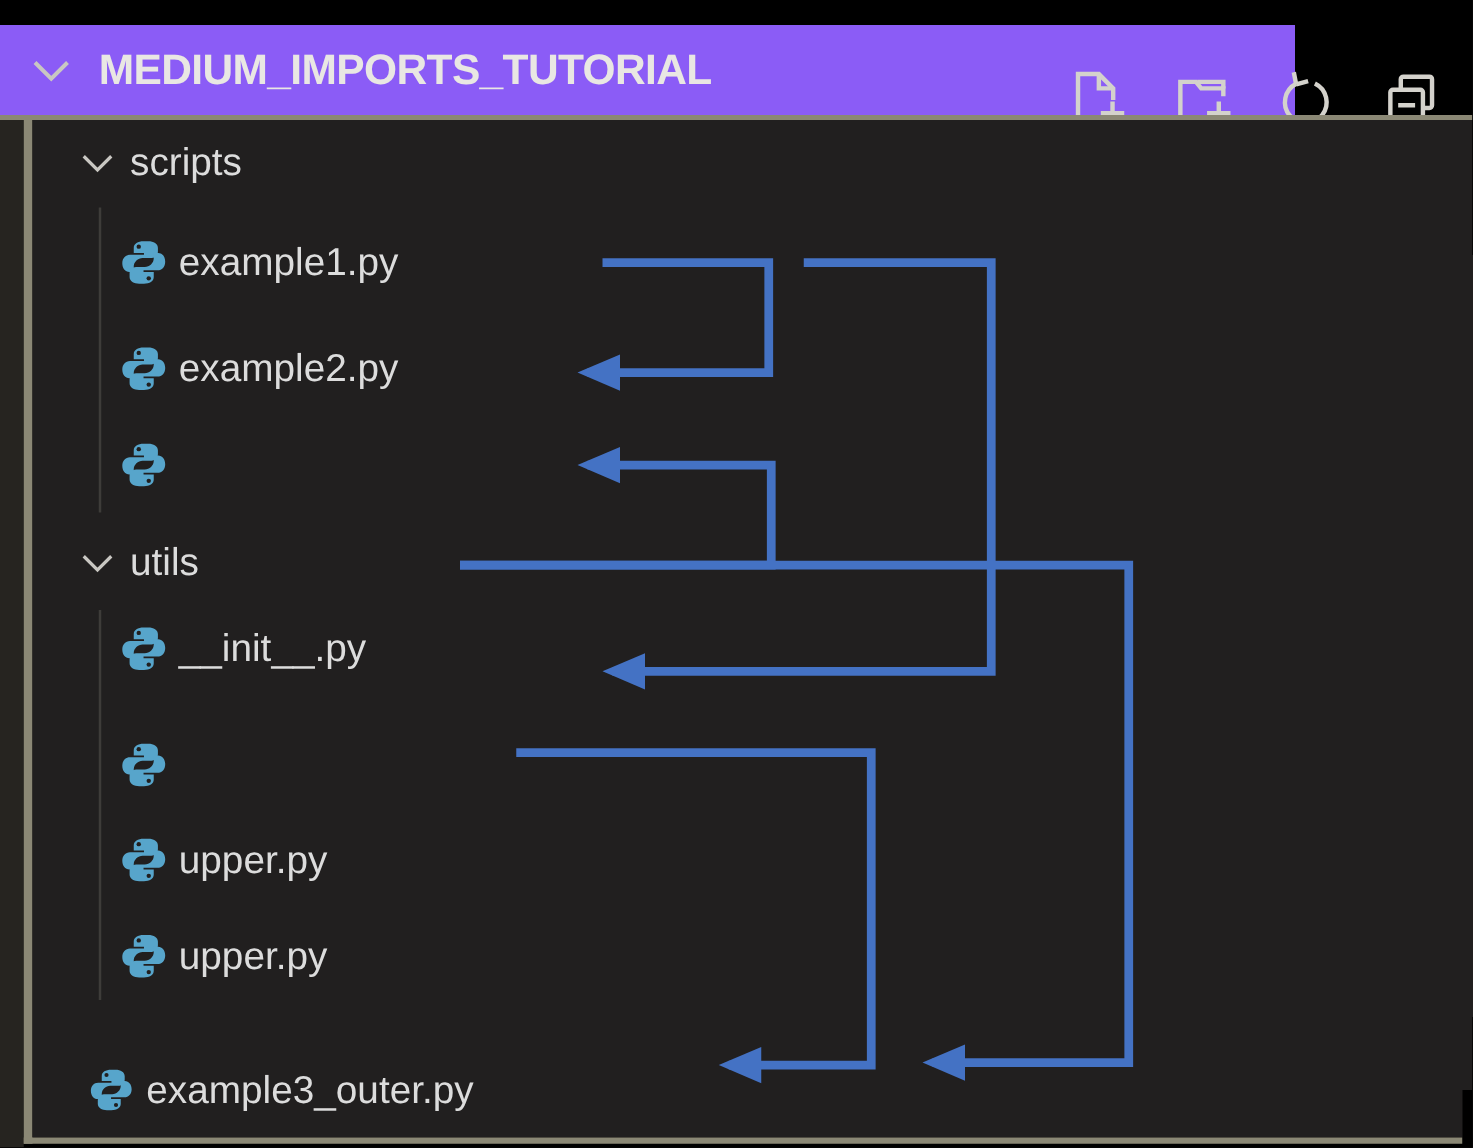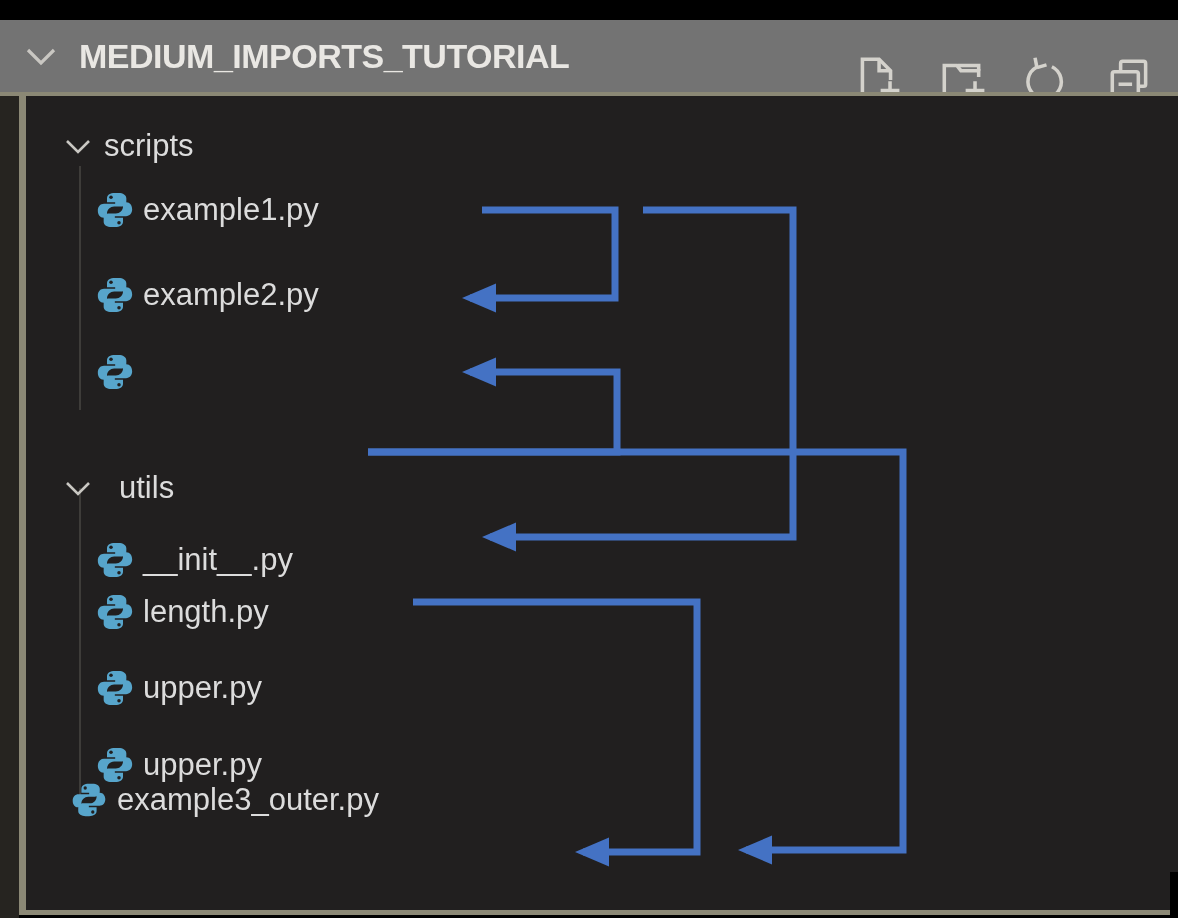--- a/index.html
+++ b/index.html
@@ -1,42 +1,42 @@
 <!DOCTYPE html>
 <html><head>
 <meta charset="utf-8">
 <style>
   html,body{margin:0;padding:0;background:#000;}
   .stage{
     position:relative;width:1178px;height:918px;background:#000;overflow:hidden;
     font-family:"Liberation Sans","DejaVu Sans",sans-serif;
   }
   
-  .header{position:absolute;left:0;top:20px;width:1178px;height:72px;background:#737373;}
+  .header{position:absolute;left:0;top:20px;width:1036px;height:72px;background:#8b5cf6;}
   .header .chev{position:absolute;left:24px;top:21px;width:34px;height:30px;color:#c9c7c2;}
   .title{
     position:absolute;left:79px;top:0;height:72px;line-height:72px;
     font-size:34px;font-weight:bold;letter-spacing:-0.5px;color:#e9e7e3;white-space:nowrap;
   }
   .hicon{position:absolute;top:33px;width:50px;height:50px;color:#d4d2cc;}
   .hicon svg{width:100%;height:100%;}
   
   .hdr-border{position:absolute;left:0;top:92px;width:1178px;height:4px;background:#8b8875;}
   .left-col{position:absolute;left:0;top:96px;width:19px;height:822px;background:#262420;}
   .left-tan{position:absolute;left:19px;top:96px;width:7px;height:819px;background:#8b8875;}
   .tree-area{position:absolute;left:26px;top:96px;width:1152px;height:814px;background:#211f1f;}
   .bottom-tan{position:absolute;left:19px;top:910px;width:1151px;height:5px;background:#8b8875;}
   .notch{position:absolute;left:1170px;top:872px;width:8px;height:46px;background:#000;}
   
   .guide{position:absolute;width:2px;background:#3e3c39;}
   .row{position:absolute;height:48px;display:flex;align-items:center;white-space:nowrap;}
   .row .label{font-size:31px;color:#dcdcdc;}
   .row .fchev{width:28px;height:20px;color:#c9c7c2;margin-right:12px;flex:0 0 auto;}
   .row .pyicon{flex:0 0 auto;}
-  .row.folder{left:64px;margin-top:16px;}
+  .row.folder{left:64px;}
   .row.file-nested{left:95px;}
   .row.file-nested .pyicon{width:40px;height:44px;margin-right:8px;}
   .row.file-root{left:70px;}
   .row.file-root .pyicon{width:38px;height:42px;margin-right:9px;}
   
   .overlay{position:absolute;left:0;top:0;width:1178px;height:918px;pointer-events:none;}
 </style>
 </head>
 <body>
 
@@ -114,63 +114,62 @@
         <span class="label">example2.py</span>
       </div>
       <div class="row file-nested" style="top: 348px;">
         <span class="pyicon"><svg viewBox="0 0 24 24" width="100%" height="100%">
   <path fill="#57a5cb" d="M11.9 1.8c-2.7 0-4.7 1.1-4.7 3.2v2.4h4.9v.9H5.4C3.2 8.3 1.7 10 1.7 12.4s1.4 4.2 3.4 4.2h2.1v-2.5c0-2.3 2-4.2 4.3-4.2h4.2c1.8 0 3.1-1.5 3.1-3.2V5c0-2-2.1-3.2-4.6-3.2h-2.3z"></path>
   <path fill="#57a5cb" d="M12.1 22.2c2.7 0 4.7-1.1 4.7-3.2v-2.4h-4.9v-.9h6.7c2.2 0 3.7-1.7 3.7-4.1s-1.4-4.2-3.4-4.2h-2.1v2.5c0 2.3-2 4.2-4.3 4.2H8.3c-1.8 0-3.1 1.5-3.1 3.2V19c0 2 2.1 3.2 4.6 3.2h2.3z"></path>
   <circle cx="9.6" cy="4.4" r="1.05" fill="#211f1f"></circle>
   <circle cx="14.4" cy="19.6" r="1.05" fill="#211f1f"></circle>
 </svg></span>
       </div>
-      <div class="row folder" style="top: 448px; gap: 15px;">
+      <div class="row folder" style="top: 426px;">
         <span class="fchev"><svg viewBox="0 0 28 20" width="100%" height="100%">
   <polyline points="3,5 14,16 25,5" fill="none" stroke="currentColor" stroke-width="2.6"></polyline>
           </svg></span>
         <span class="label">utils</span>
       </div>
-      <div class="row file-nested" style="top: 536px; justify-content: center;">
+      <div class="row file-nested" style="top: 495px; justify-content: center;">
         <span class="pyicon"><svg viewBox="0 0 24 24" width="100%" height="100%">
   <path fill="#57a5cb" d="M11.9 1.8c-2.7 0-4.7 1.1-4.7 3.2v2.4h4.9v.9H5.4C3.2 8.3 1.7 10 1.7 12.4s1.4 4.2 3.4 4.2h2.1v-2.5c0-2.3 2-4.2 4.3-4.2h4.2c1.8 0 3.1-1.5 3.1-3.2V5c0-2-2.1-3.2-4.6-3.2h-2.3z"></path>
   <path fill="#57a5cb" d="M12.1 22.2c2.7 0 4.7-1.1 4.7-3.2v-2.4h-4.9v-.9h6.7c2.2 0 3.7-1.7 3.7-4.1s-1.4-4.2-3.4-4.2h-2.1v2.5c0 2.3-2 4.2-4.3 4.2H8.3c-1.8 0-3.1 1.5-3.1 3.2V19c0 2 2.1 3.2 4.6 3.2h2.3z"></path>
   <circle cx="9.6" cy="4.4" r="1.05" fill="#211f1f"></circle>
   <circle cx="14.4" cy="19.6" r="1.05" fill="#211f1f"></circle>
 </svg></span>
         <span class="label">__init__.py</span>
       </div>
       <div class="row file-nested" style="top: 588px;">
         <span class="pyicon"><svg viewBox="0 0 24 24" width="100%" height="100%">
   <path fill="#57a5cb" d="M11.9 1.8c-2.7 0-4.7 1.1-4.7 3.2v2.4h4.9v.9H5.4C3.2 8.3 1.7 10 1.7 12.4s1.4 4.2 3.4 4.2h2.1v-2.5c0-2.3 2-4.2 4.3-4.2h4.2c1.8 0 3.1-1.5 3.1-3.2V5c0-2-2.1-3.2-4.6-3.2h-2.3z"></path>
   <path fill="#57a5cb" d="M12.1 22.2c2.7 0 4.7-1.1 4.7-3.2v-2.4h-4.9v-.9h6.7c2.2 0 3.7-1.7 3.7-4.1s-1.4-4.2-3.4-4.2h-2.1v2.5c0 2.3-2 4.2-4.3 4.2H8.3c-1.8 0-3.1 1.5-3.1 3.2V19c0 2 2.1 3.2 4.6 3.2h2.3z"></path>
   <circle cx="9.6" cy="4.4" r="1.05" fill="#211f1f"></circle>
   <circle cx="14.4" cy="19.6" r="1.05" fill="#211f1f"></circle>
 </svg></span>
-        <span class="label">length.py</span>
       </div>
       <div class="row file-nested" style="top: 664px;">
         <span class="pyicon"><svg viewBox="0 0 24 24" width="100%" height="100%">
   <path fill="#57a5cb" d="M11.9 1.8c-2.7 0-4.7 1.1-4.7 3.2v2.4h4.9v.9H5.4C3.2 8.3 1.7 10 1.7 12.4s1.4 4.2 3.4 4.2h2.1v-2.5c0-2.3 2-4.2 4.3-4.2h4.2c1.8 0 3.1-1.5 3.1-3.2V5c0-2-2.1-3.2-4.6-3.2h-2.3z"></path>
   <path fill="#57a5cb" d="M12.1 22.2c2.7 0 4.7-1.1 4.7-3.2v-2.4h-4.9v-.9h6.7c2.2 0 3.7-1.7 3.7-4.1s-1.4-4.2-3.4-4.2h-2.1v2.5c0 2.3-2 4.2-4.3 4.2H8.3c-1.8 0-3.1 1.5-3.1 3.2V19c0 2 2.1 3.2 4.6 3.2h2.3z"></path>
   <circle cx="9.6" cy="4.4" r="1.05" fill="#211f1f"></circle>
   <circle cx="14.4" cy="19.6" r="1.05" fill="#211f1f"></circle>
 </svg></span>
         <span class="label">upper.py</span>
       </div>
       <div class="row file-nested" style="top: 741px;">
         <span class="pyicon"><svg viewBox="0 0 24 24" width="100%" height="100%">
   <path fill="#57a5cb" d="M11.9 1.8c-2.7 0-4.7 1.1-4.7 3.2v2.4h4.9v.9H5.4C3.2 8.3 1.7 10 1.7 12.4s1.4 4.2 3.4 4.2h2.1v-2.5c0-2.3 2-4.2 4.3-4.2h4.2c1.8 0 3.1-1.5 3.1-3.2V5c0-2-2.1-3.2-4.6-3.2h-2.3z"></path>
   <path fill="#57a5cb" d="M12.1 22.2c2.7 0 4.7-1.1 4.7-3.2v-2.4h-4.9v-.9h6.7c2.2 0 3.7-1.7 3.7-4.1s-1.4-4.2-3.4-4.2h-2.1v2.5c0 2.3-2 4.2-4.3 4.2H8.3c-1.8 0-3.1 1.5-3.1 3.2V19c0 2 2.1 3.2 4.6 3.2h2.3z"></path>
   <circle cx="9.6" cy="4.4" r="1.05" fill="#211f1f"></circle>
   <circle cx="14.4" cy="19.6" r="1.05" fill="#211f1f"></circle>
 </svg></span>
         <span class="label">upper.py</span>
       </div>
-      <div class="row file-root" style="top: 776px;">
+      <div class="row file-root" style="top: 848px;">
         <span class="pyicon"><svg viewBox="0 0 24 24" width="100%" height="100%">
   <path fill="#57a5cb" d="M11.9 1.8c-2.7 0-4.7 1.1-4.7 3.2v2.4h4.9v.9H5.4C3.2 8.3 1.7 10 1.7 12.4s1.4 4.2 3.4 4.2h2.1v-2.5c0-2.3 2-4.2 4.3-4.2h4.2c1.8 0 3.1-1.5 3.1-3.2V5c0-2-2.1-3.2-4.6-3.2h-2.3z"></path>
   <path fill="#57a5cb" d="M12.1 22.2c2.7 0 4.7-1.1 4.7-3.2v-2.4h-4.9v-.9h6.7c2.2 0 3.7-1.7 3.7-4.1s-1.4-4.2-3.4-4.2h-2.1v2.5c0 2.3-2 4.2-4.3 4.2H8.3c-1.8 0-3.1 1.5-3.1 3.2V19c0 2 2.1 3.2 4.6 3.2h2.3z"></path>
   <circle cx="9.6" cy="4.4" r="1.05" fill="#211f1f"></circle>
   <circle cx="14.4" cy="19.6" r="1.05" fill="#211f1f"></circle>
 </svg></span>
         <span class="label">example3_outer.py</span>
       </div>
     </div>
 

